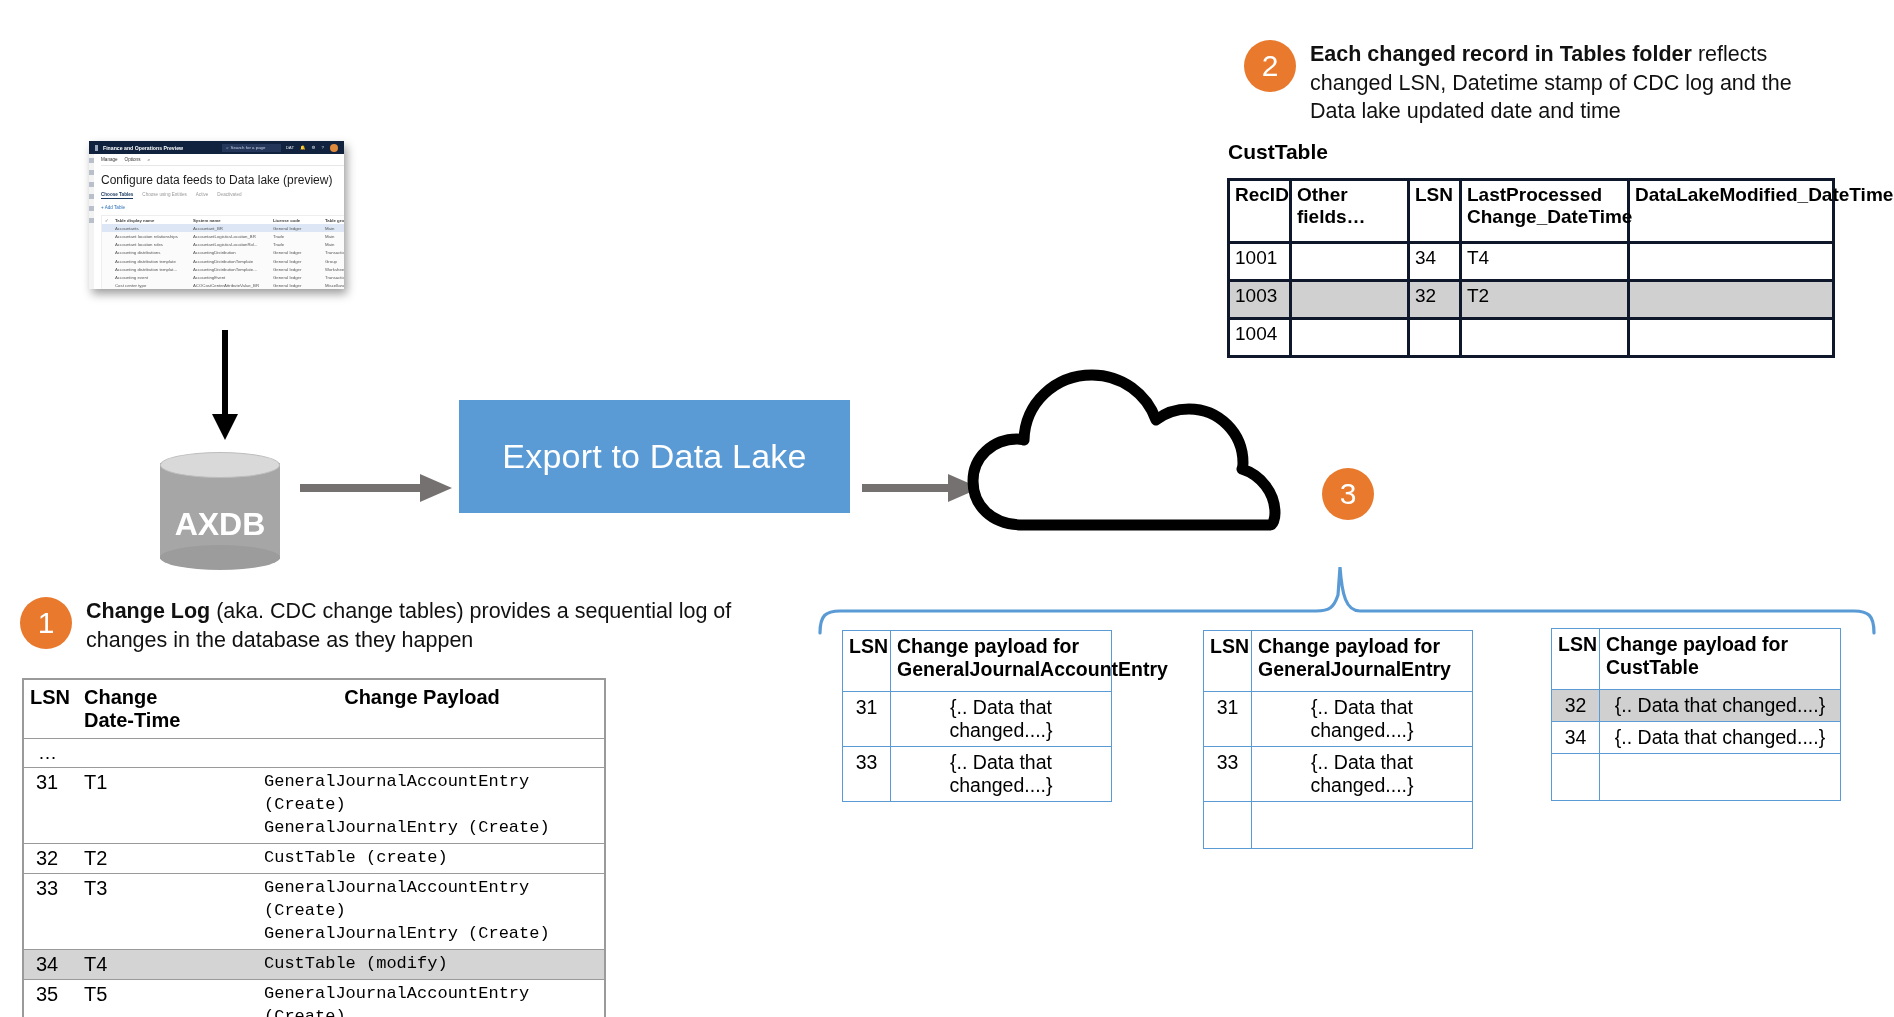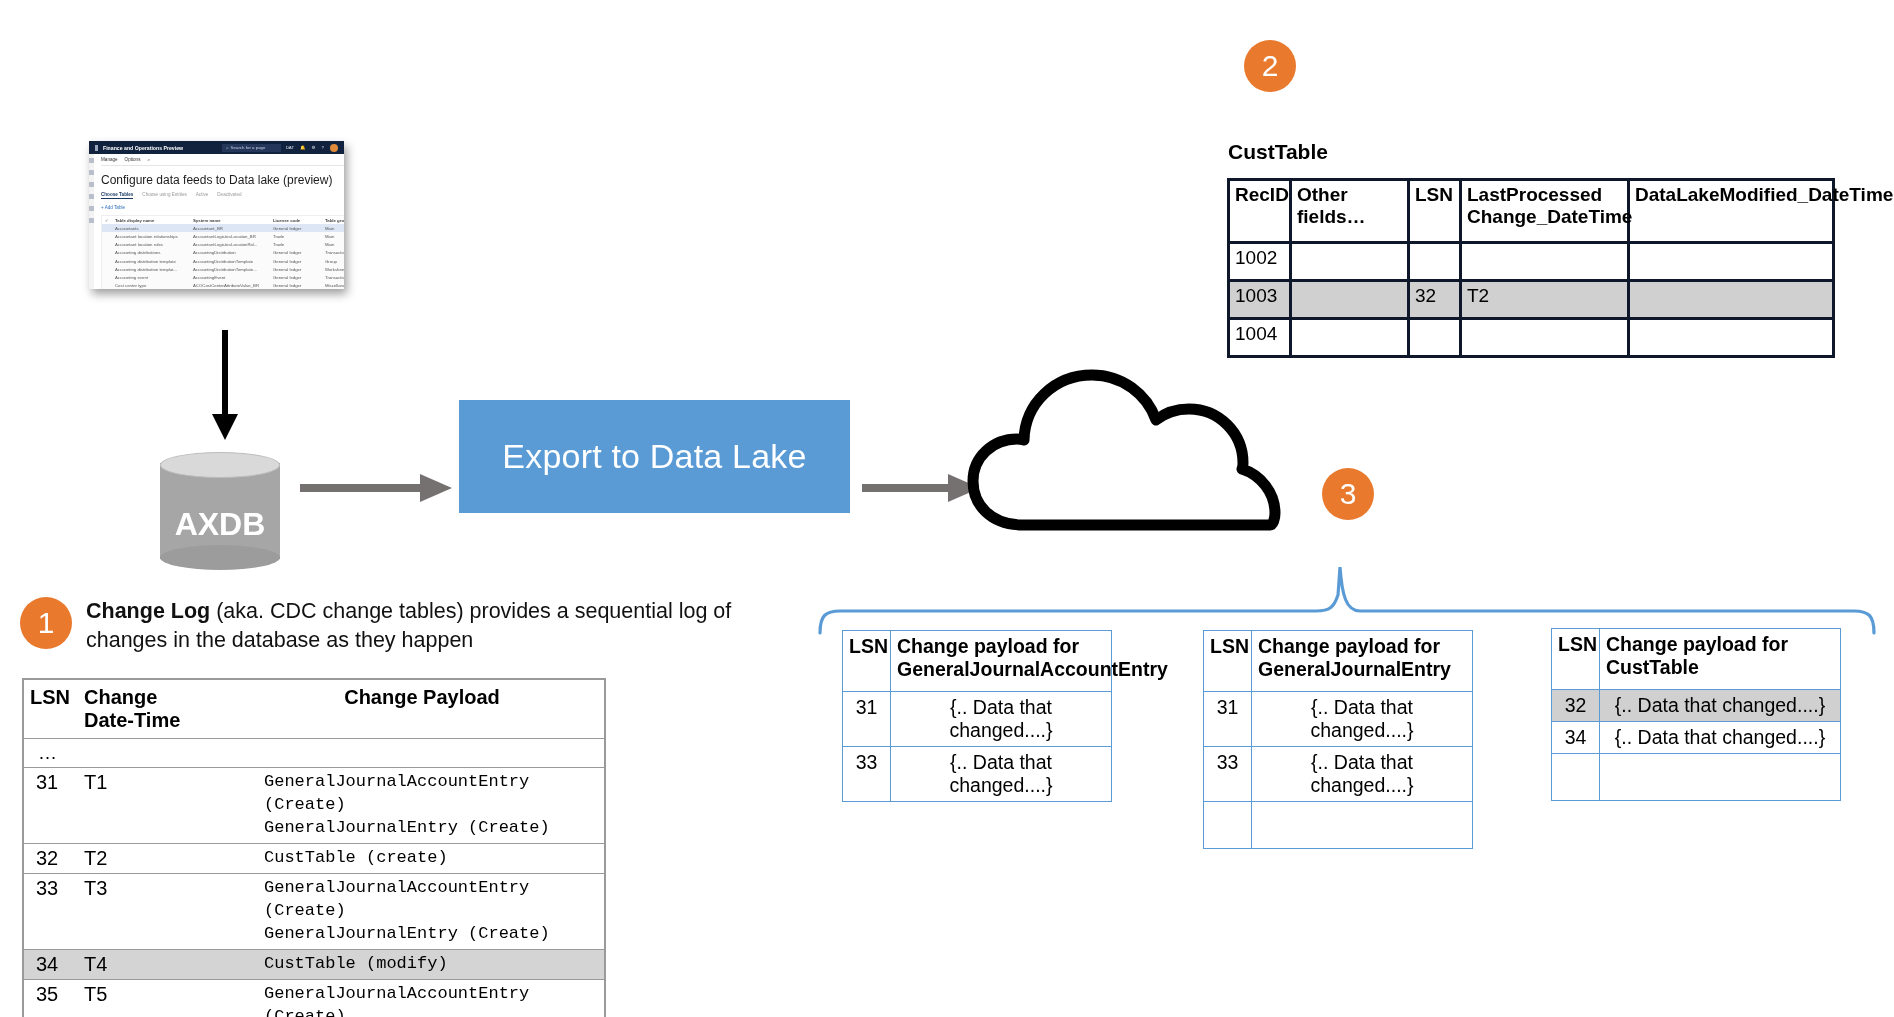--- a/index.html
+++ b/index.html
@@ -230,20 +230,23 @@
 
 <svg class="abs" style="left:965px;top:355px;width:320px;height:185px;" viewBox="0 0 320 185">
   <path d="M58 170 C26 170 8 150 8 126 C8 102 28 84 52 84 C54 84 57 84 59 85
            C60 48 90 20 127 20 C157 20 182 39 191 65 C200 58 212 54 224 54
            C254 54 278 78 278 108 C278 110 278 112 277 114
            C296 120 310 138 310 158 C310 164 308 170 305 170 Z" fill="#ffffff" stroke="#000000" stroke-width="11" stroke-linejoin="round"></path>
 </svg>
 
 <div class="abs callout" style="left:1244px;top:40px;">
   <div class="badge">2</div>
+  <div class="ctext">
+    <b>Each changed record in Tables folder</b><span> reflects changed LSN, Datetime stamp of CDC log and the Data lake updated date and time</span>
+  </div>
 </div>
 
 <div class="abs sec-title" style="left:1228px;top:140px;">CustTable</div>
 <table class="blue-tbl abs" id="cust-table" style="left:1227px;top:178px;width:608px;table-layout:fixed;">
     <colgroup>
       <col style="width:62px">
       <col style="width:118px">
       <col style="width:52px">
       <col style="width:168px">
       <col style="width:auto">
@@ -252,24 +255,24 @@
       <tr>
         <th style="height:54px">RecID</th>
         <th style="height:54px">Other fields…</th>
         <th style="height:54px">LSN</th>
         <th style="height:54px">LastProcessed Change_DateTime</th>
         <th style="height:54px">DataLakeModified_DateTime</th>
       </tr>
     </thead>
     <tbody>
       <tr class="">
-        <td style="height:29px">1002</td>
-        <td style="height:29px"></td>
-        <td style="height:29px"></td>
-        <td style="height:29px"></td>
+        <td style="height:29px">1001</td>
+        <td style="height:29px"></td>
+        <td style="height:29px">34</td>
+        <td style="height:29px">T4</td>
         <td style="height:29px"></td>
       </tr>
       <tr class="hl">
         <td style="height:29px">1003</td>
         <td style="height:29px"></td>
         <td style="height:29px">32</td>
         <td style="height:29px">T2</td>
         <td style="height:29px"></td>
       </tr>
       <tr class="">

